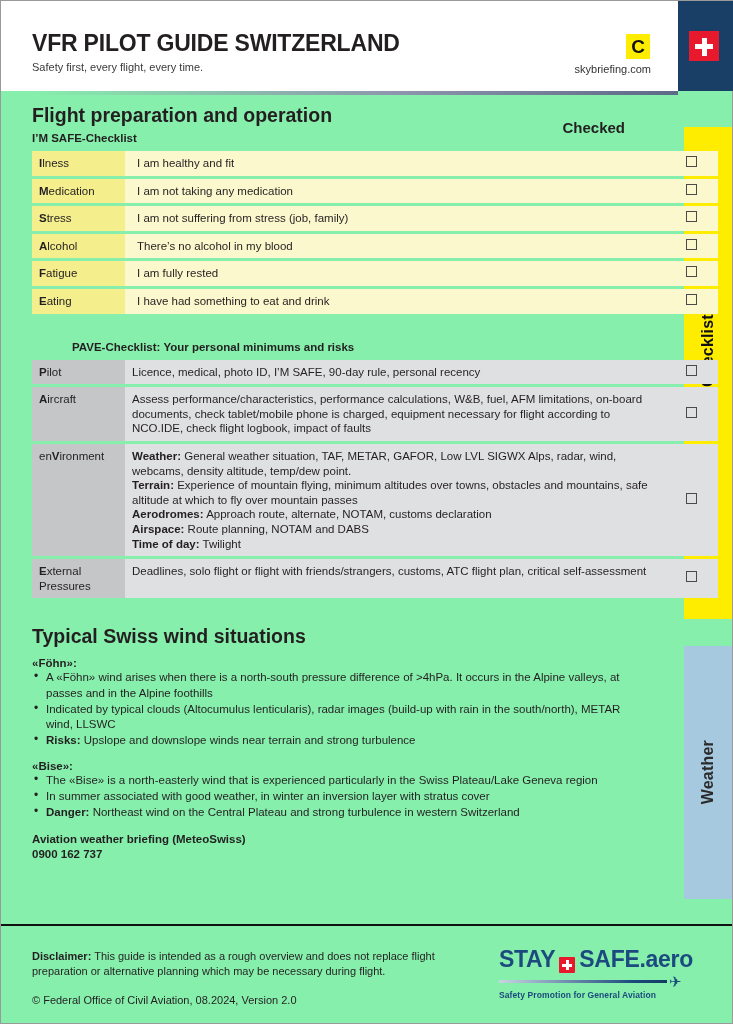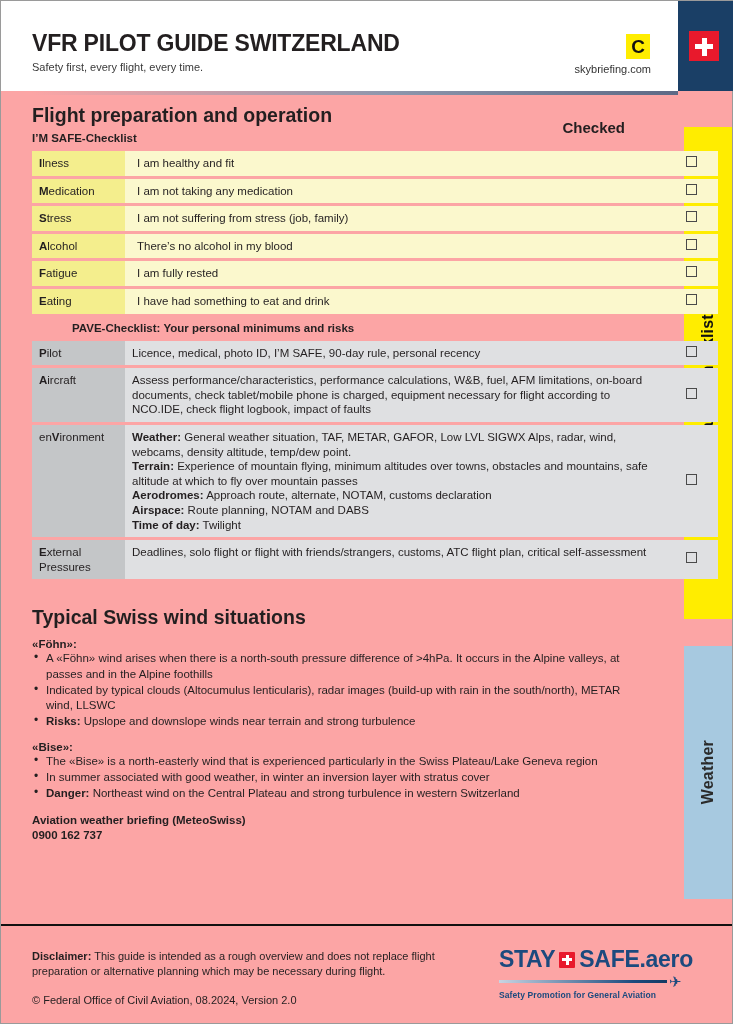--- a/index.html
+++ b/index.html
@@ -6,21 +6,21 @@
   html, body {
     width: 733px; height: 1024px;
     background: #ffffff;
     font-family: "Liberation Sans", sans-serif;
     color: #231f20;
     overflow: hidden;
   }
   #page {
     position: relative;
     width: 733px; height: 1024px;
-    background: #fca5a5;
+    background: #86efac;
     border: 1px solid #9a9a9a;
   }
 
   
   #header {
     position: absolute; left: 0; top: 0; width: 733px; height: 90px;
     background: #fff;
   }
   #header-navy {
     position: absolute; right: 0; top: 0; width: 56px; height: 90px;
@@ -133,21 +133,21 @@
   }
   #disclaimer {
     position: absolute; left: 31px; top: 948px; width: 450px;
     font-size: 11px; line-height: 1.4;
   }
   #copyright {
     position: absolute; left: 31px; top: 993px; font-size: 11px;
   }
   
   #ss-logo { position: absolute; left: 498px; top: 945px; width: 200px; }
-  #ss-row { display: flex; align-items: center; font-size: 23px; font-weight: bold; color: #1c4a7e; letter-spacing: -0.3px; }
+  #ss-row { display: flex; align-items: flex-end; font-size: 23px; font-weight: bold; color: #1c4a7e; letter-spacing: -0.3px; }
   #ss-cross { position: relative; width: 16px; height: 16px; background: #e8192c; margin: 0 4px; border-radius: 1px; }
   #ss-cross .h { position: absolute; left: 3px; top: 6.5px; width: 10px; height: 3px; background: #fff; }
   #ss-cross .v { position: absolute; left: 6.5px; top: 3px; width: 3px; height: 10px; background: #fff; }
   #ss-line { position: relative; margin-top: 4px; width: 190px; height: 10px; }
   #ss-line .grad {
     position: absolute; left: 0; top: 3px; width: 168px; height: 3px;
     background: linear-gradient(to right, #c8d4e2 0%, #1c4a7e 80%, #143a63 100%);
   }
   #ss-line .plane { position: absolute; left: 170px; top: -3px; font-size: 15px; color: #1c4a7e; line-height: 1; }
   #ss-tag { margin-top: 3px; font-size: 8.5px; font-weight: bold; color: #1c4a7e; letter-spacing: 0.1px; }
@@ -215,21 +215,21 @@
             <td class="chk"><span class="box"></span></td>
           </tr>
           <tr>
             <td class="lbl"><b>E</b>ating</td>
             <td class="txt">I have had something to eat and drink</td>
             <td class="chk"><span class="box"></span></td>
           </tr>
         </tbody>
     </table>
 
-    <div class="sub-head" style="margin-top:5px;padding-left:40px;">PAVE-Checklist: Your personal minimums and risks</div>
+    <div class="sub-head" style="margin-top:24px;padding-left:40px;">PAVE-Checklist: Your personal minimums and risks</div>
 
     <table class="cl t-grey" id="pave-table">
       <tbody id="pave-body">
           <tr>
             <td class="lbl"><b>P</b>ilot</td>
             <td class="txt">Licence, medical, photo ID, I’M SAFE, 90-day rule, personal recency</td>
             <td class="chk"><span class="box"></span></td>
           </tr>
           <tr>
             <td class="lbl"><b>A</b>ircraft</td>

